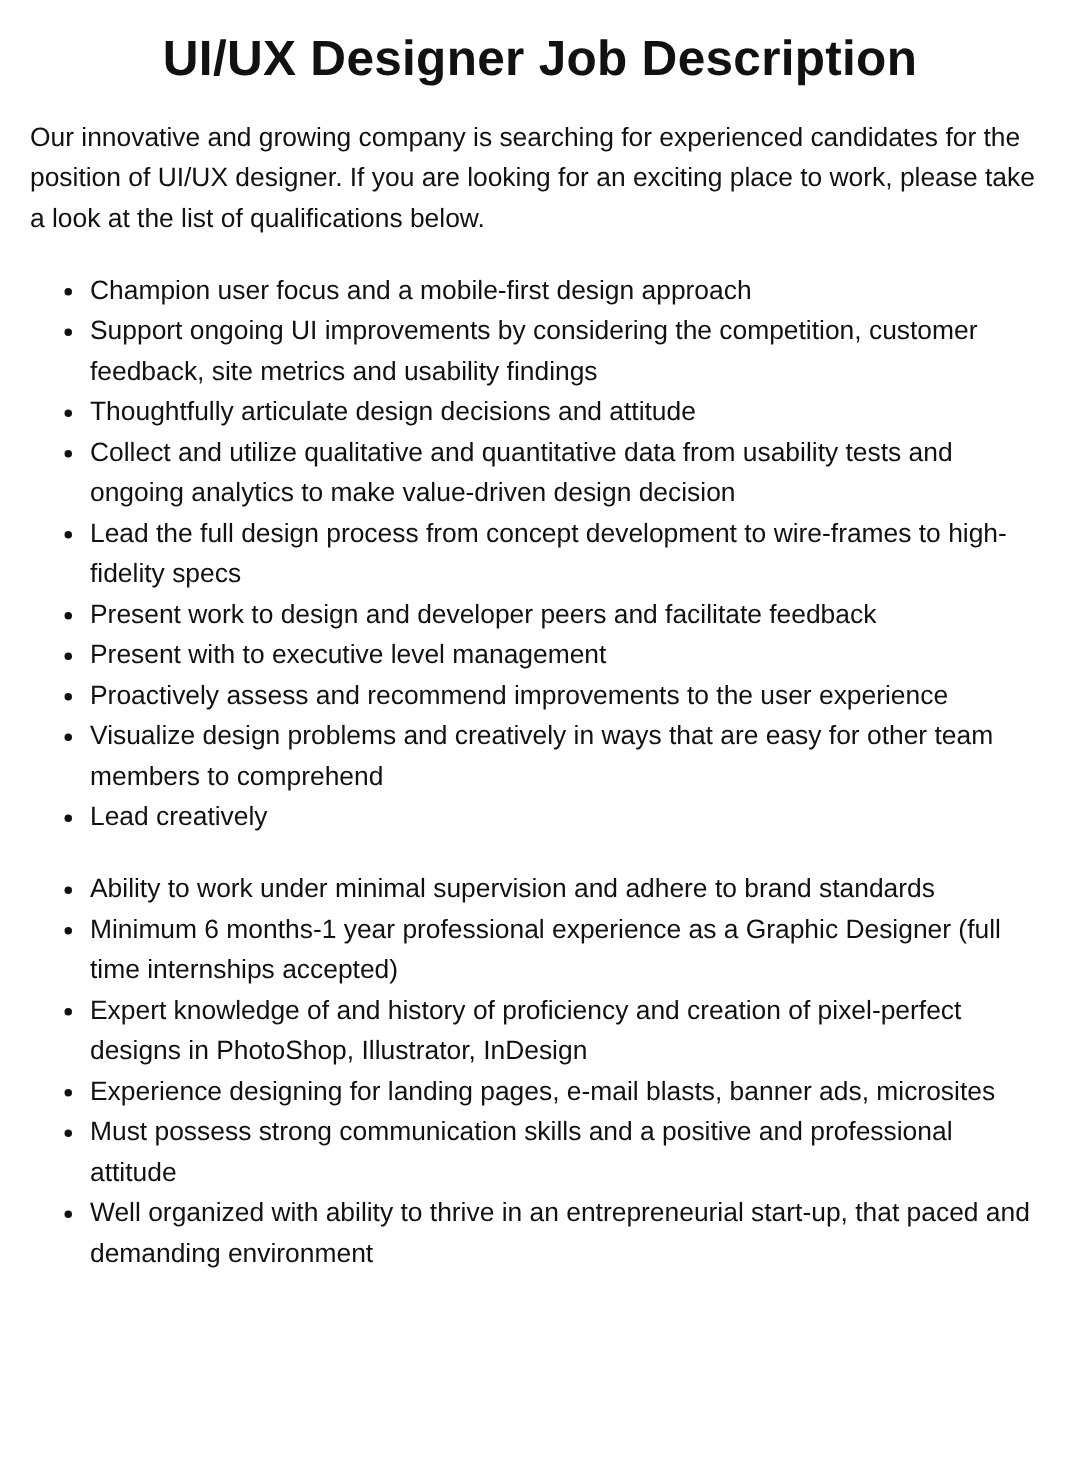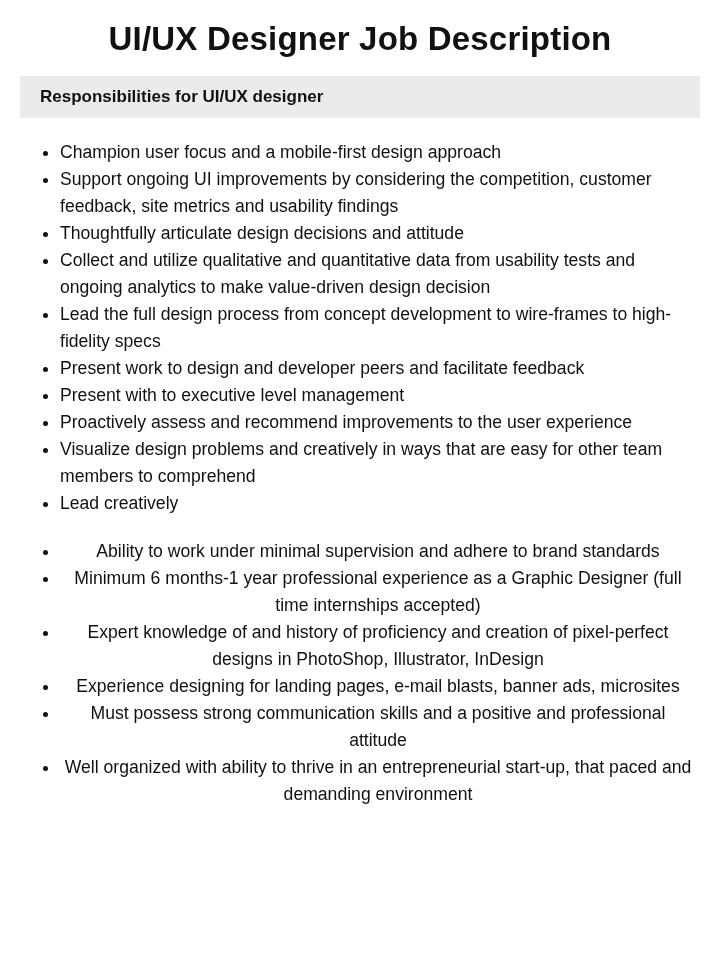--- a/index.html
+++ b/index.html
@@ -3,31 +3,31 @@
 <meta charset="utf-8">
 <style>
   html, body { margin: 0; padding: 0; background: #ffffff; }
   body { width: 720px; height: 975px; overflow: hidden; font-family: "Liberation Sans", "DejaVu Sans", sans-serif; color: #111111; }
   .page { padding: 0 20px 0 20px; }
   h1 { margin: 16px; padding-top: 2px; height: 42px; line-height: 42px; text-align: center; font-size: 33px; font-weight: bold; letter-spacing: 0.2px; }
   .intro { margin: 18px 0 0 0; font-size: 17.6px; line-height: 27px; }
   .section-head { margin-top: 15px; background: #ebebeb; height: 42px; line-height: 42px; padding-left: 20px; font-size: 17px; font-weight: bold; }
   ul { margin: 0; padding: 0 0 0 40px; list-style: disc; }
   ul.resp { margin-top: 21px; }
-  ul.qual { margin-top: 21px; text-align: center; }
+  ul.qual { margin-top: 21px; }
   li { font-size: 17.6px; line-height: 27px; padding-right: 4px; }
   .sec2 { margin-top: 18px; }
 </style>
 </head>
 <body>
 
 <div class="page">
   <h1>UI/UX Designer Job Description</h1>
+  <p class="intro">Our innovative and growing company is searching for experienced candidates for the position of UI/UX designer. If you are looking for an exciting place to work, please take a look at the list of qualifications below.</p>
 
-  <div class="section-head">Responsibilities for UI/UX designer</div>
   <ul class="resp">
     <li>Champion user focus and a mobile-first design approach</li>
     <li>Support ongoing UI improvements by considering the competition, customer feedback, site metrics and usability findings</li>
     <li>Thoughtfully articulate design decisions and attitude</li>
     <li>Collect and utilize qualitative and quantitative data from usability tests and ongoing analytics to make value-driven design decision</li>
     <li>Lead the full design process from concept development to wire-frames to high-fidelity specs</li>
     <li>Present work to design and developer peers and facilitate feedback</li>
     <li>Present with to executive level management</li>
     <li>Proactively assess and recommend improvements to the user experience</li>
     <li>Visualize design problems and creatively in ways that are easy for other team members to comprehend</li>

